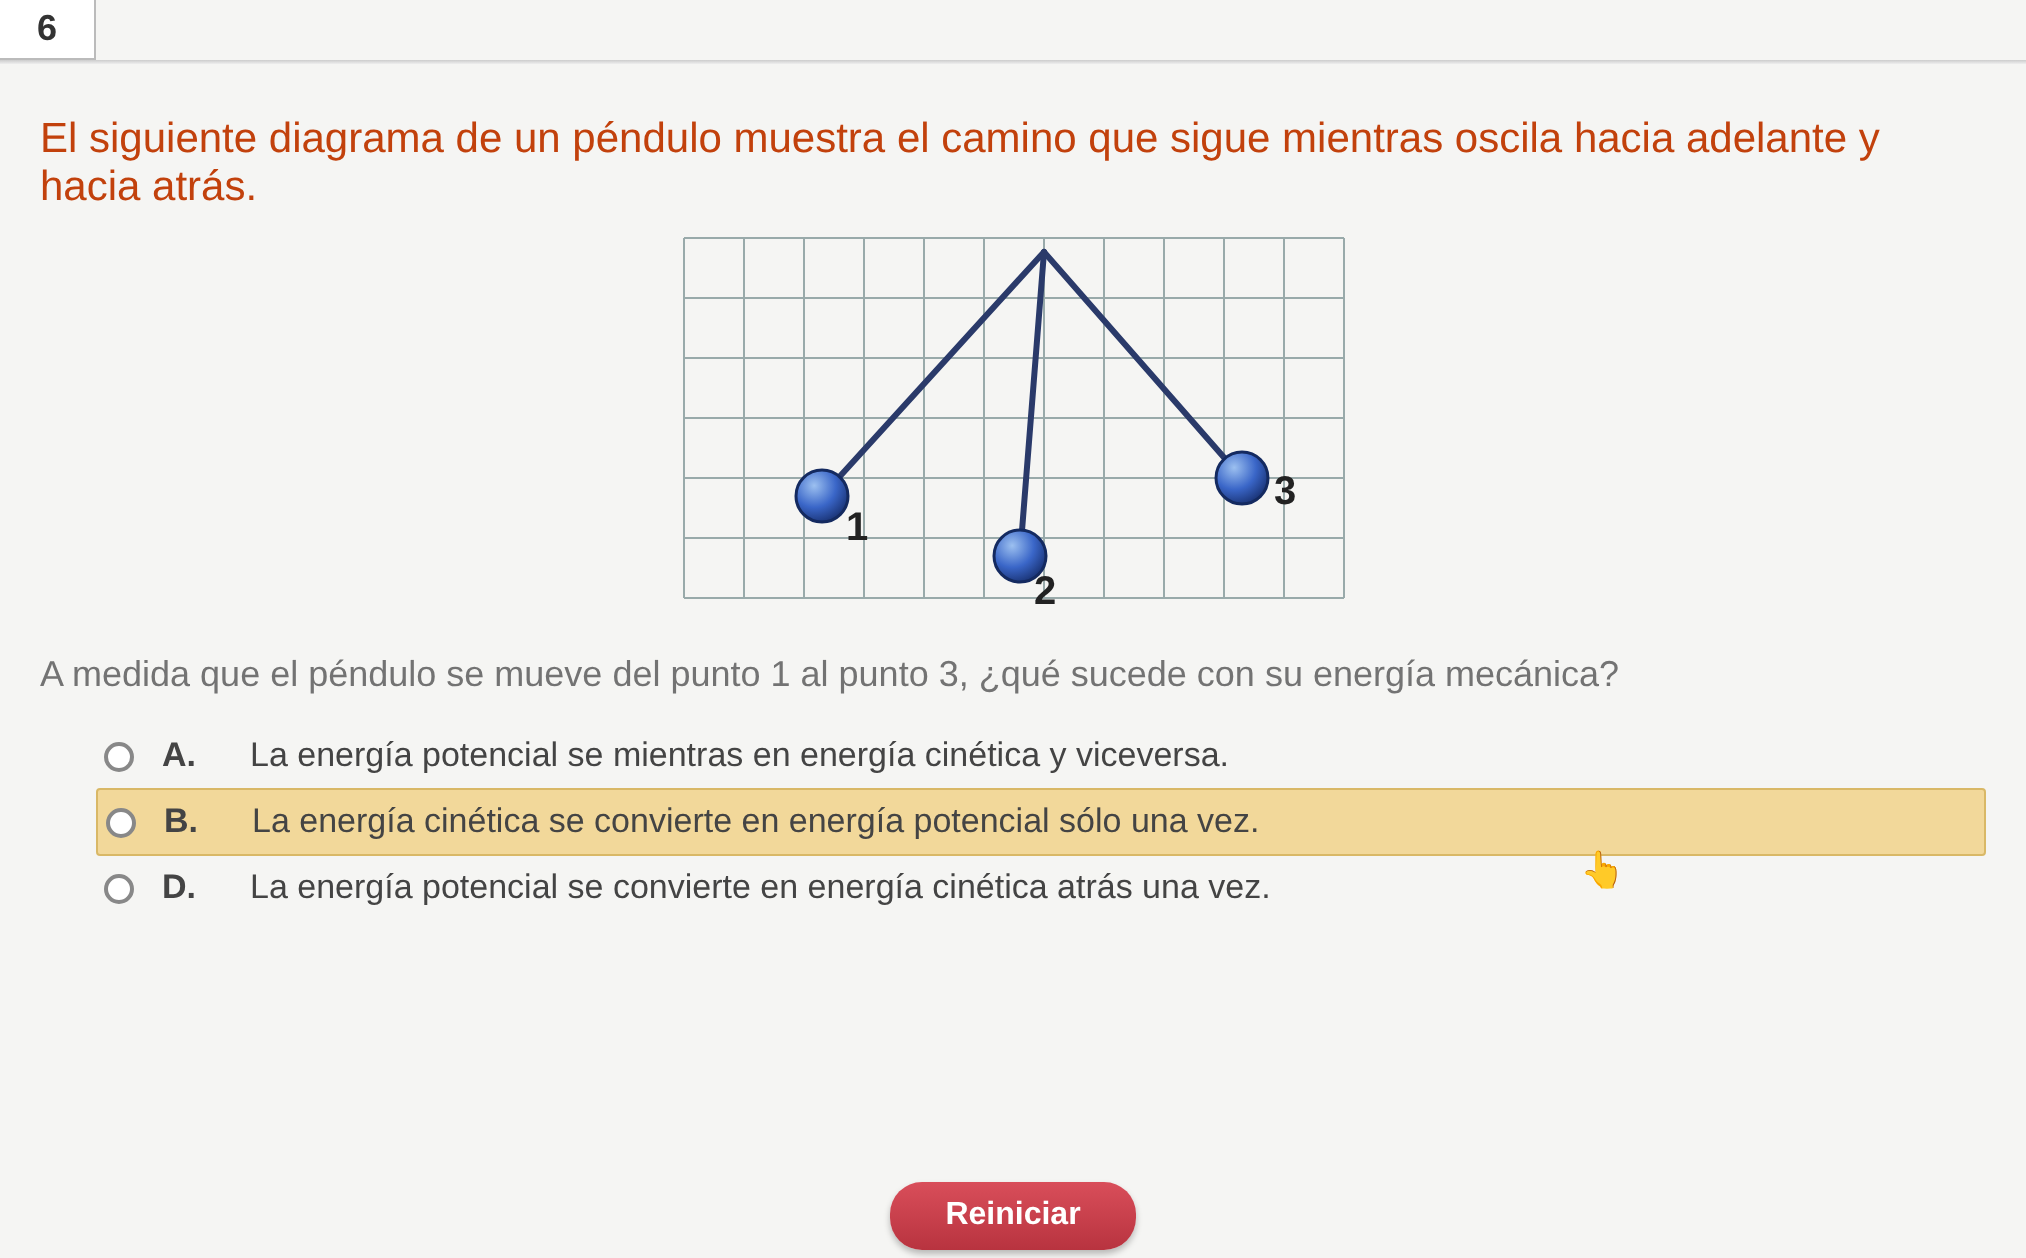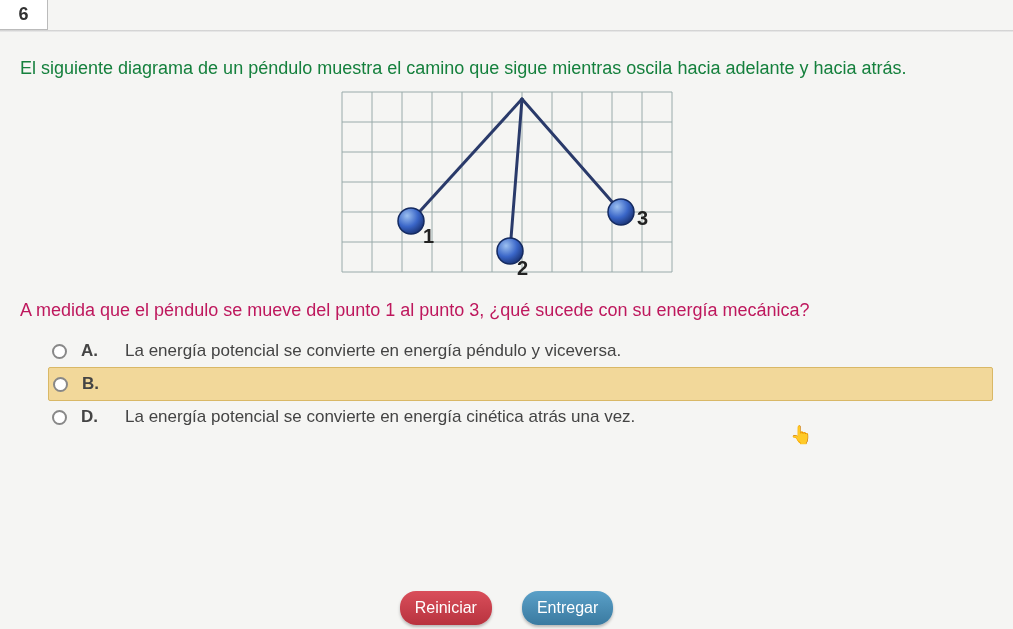--- a/index.html
+++ b/index.html
@@ -32,33 +32,33 @@
     top: 30px; left: 0; right: 0;
     height: 2px;
     background: linear-gradient(#ccc,#eee);
   }
   .content {
     position: absolute;
     top: 48px; left: 10px; right: 0;
     padding: 10px 20px 0 10px;
   }
   .intro {
-    font-size: 18px;
-    color: #15803d;
+    font-size: 21px;
+    color: #c2410c;
     margin-bottom: 8px;
   }
   .diagram-wrap {
     display: flex;
     justify-content: center;
     margin: 4px 0 18px 0;
   }
   svg.diagram { display:block; }
   .question {
     font-size: 18px;
-    color: #be185d;
+    color: #737373;
     margin: 18px 0 14px 0;
   }
   .options { margin-left: 28px; }
   .option-row {
     display: flex;
     align-items: center;
     gap: 14px;
     padding: 6px 4px;
     font-size: 17px;
     color: #444;
@@ -79,24 +79,24 @@
   .opt-text { flex: 1; }
   .buttons {
     position: absolute;
     left: 0; right: 0;
     bottom: 4px;
     display: flex;
     justify-content: center;
     gap: 30px;
   }
   .btn {
-    padding: 8px 15px;
+    padding: 8px 28px;
     border-radius: 16px;
     font-size: 16px;
-    font-weight: normal;
+    font-weight: bold;
     color: #fff;
     border: none;
     cursor: pointer;
     box-shadow: 0 2px 3px rgba(0,0,0,.25);
   }
   .btn-reset { background: linear-gradient(#d94e5a,#b8333f); }
   .btn-submit { background: linear-gradient(#5aa0c8,#3a7aa0); }
   .cursor-icon {
     position: absolute;
     font-size: 18px;
@@ -166,36 +166,36 @@
     </svg>
   </div>
 
   <p class="question">A medida que el péndulo se mueve del punto 1 al punto 3, ¿qué sucede con su energía mecánica?</p>
 
   <div class="options">
 
     <div class="option-row">
       <span class="radio"></span>
       <span class="opt-letter">A.</span>
-      <span class="opt-text">La energía potencial se convierte en energía péndulo y viceversa.</span>
+      <span class="opt-text">La energía potencial se mientras en energía cinética y viceversa.</span>
     </div>
 
     <div class="option-row highlight">
       <span class="radio"></span>
       <span class="opt-letter">B.</span>
+      <span class="opt-text">La energía cinética se convierte en energía potencial sólo una vez.</span>
     </div>
 
 
     <div class="option-row">
       <span class="radio"></span>
       <span class="opt-letter">D.</span>
       <span class="opt-text">La energía potencial se convierte en energía cinética atrás una vez.</span>
     </div>
 
   </div>
 </div>
 
 <span class="cursor-icon" style="top:424px; left:790px;">👆</span>
 
 <div class="buttons">
   <button class="btn btn-reset">Reiniciar</button>
-  <button class="btn btn-submit">Entregar</button>
 </div>
 
 </body></html>

